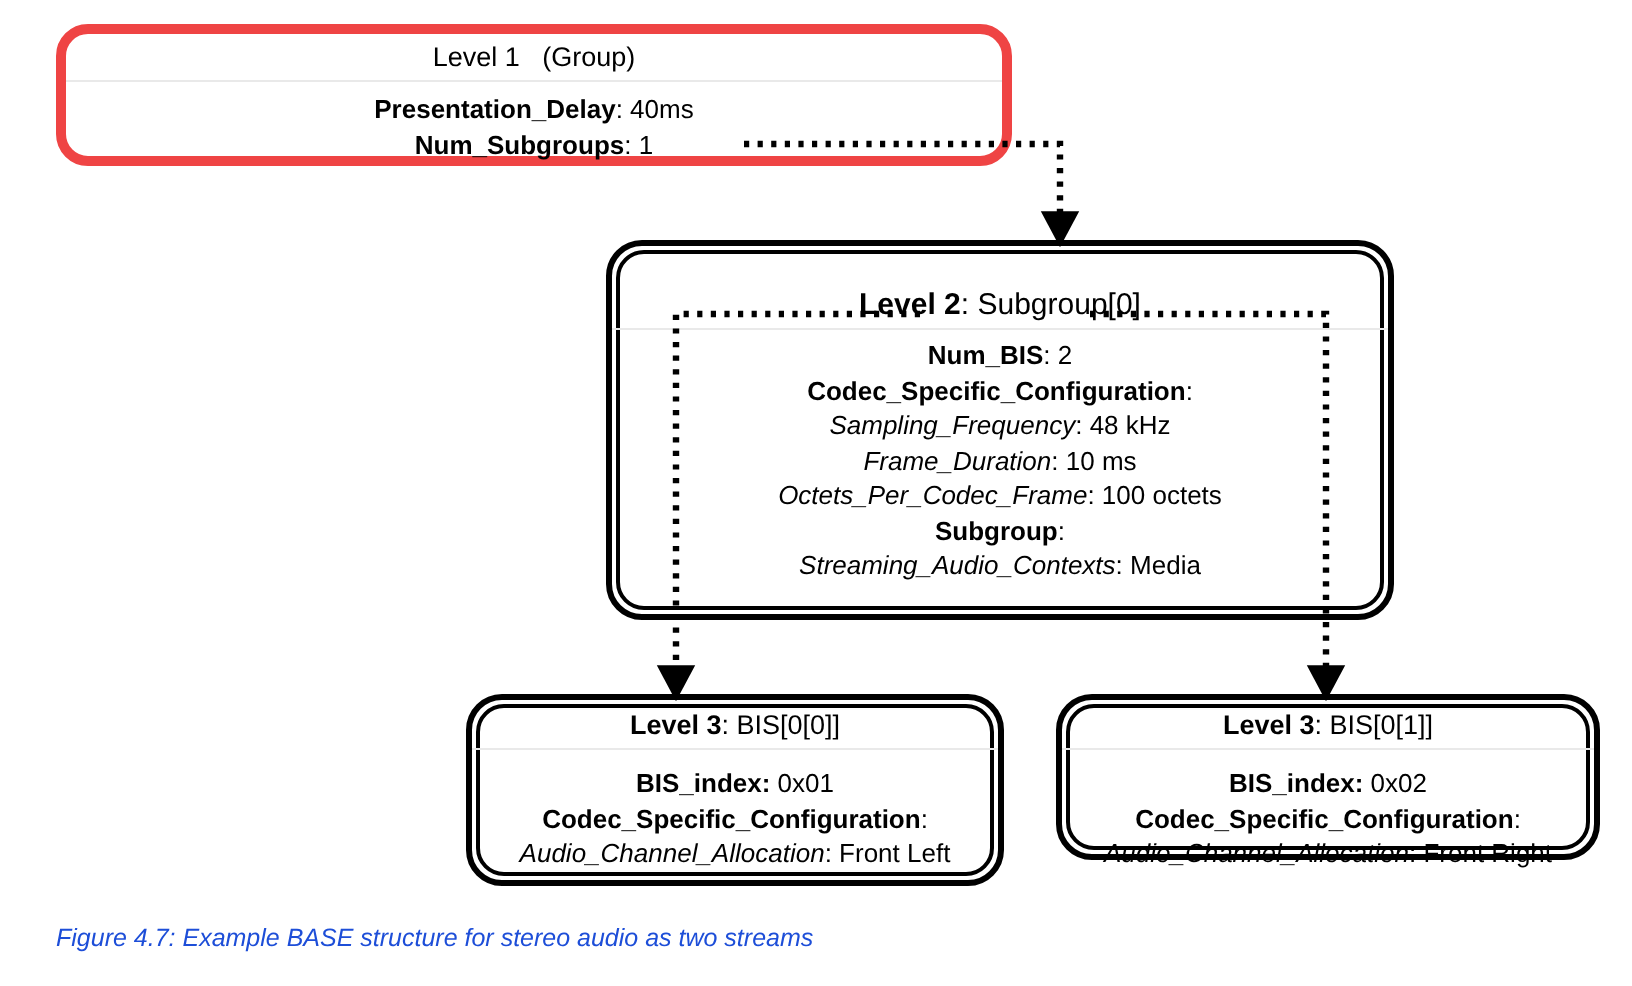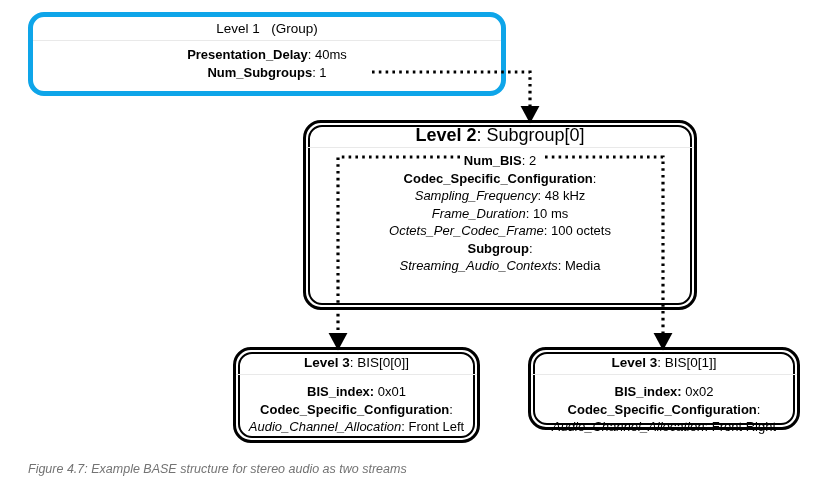--- a/index.html
+++ b/index.html
@@ -46,22 +46,22 @@
   .node .body .row { white-space: nowrap; }
 
   b.k { font-weight: bold; }
   i.k { }
 
   
   #level1 {
     left: 28px;
     top: 12px;
     width: 478px;
-    height: 84px;
-    border: 5px solid #0ea5e9;
+    height: 71px;
+    border: 5px solid #ef4444;
     border-radius: 16px;
   }
   #level1 .hdr { padding-top: 2px; padding-bottom: 2px; }
 
   
   .dbl {
     border: 3px solid #000000;
     border-radius: 18px;
   }
   .dbl > .inner-ring {
@@ -72,27 +72,27 @@
     pointer-events: none;
     z-index: 1;
   }
 
   #level2 {
     left: 303px;
     top: 120px;
     width: 394px;
     height: 190px;
   }
-  #level2 .hdr { font-size: 18px; padding-top: 3px; padding-bottom: 2px; }
+  #level2 .hdr { font-size: 15px; padding-top: 20px; padding-bottom: 2px; }
   #level2 .body { padding-top: 4px; }
 
   #level3a {
     left: 233px;
     top: 347px;
-    width: 247px;
+    width: 269px;
     height: 96px;
   }
   #level3b {
     left: 528px;
     top: 347px;
     width: 272px;
     height: 83px;
   }
   .l3 .hdr { font-size: 13.5px; padding-top: 3px; padding-bottom: 2px; }
   .l3 .body { padding-top: 8px; font-size: 13px; line-height: 17.5px; }
@@ -107,21 +107,21 @@
     z-index: 5;
   }
 
   
   #caption {
     position: absolute;
     left: 28px;
     top: 462px;
     font-size: 12.5px;
     font-style: italic;
-    color: #737373;
+    color: #1d4ed8;
     white-space: nowrap;
   }
 </style>
 </head>
 <body>
 
 <div id="page">
 
   <div class="node" id="level1">
     <div class="hdr">

